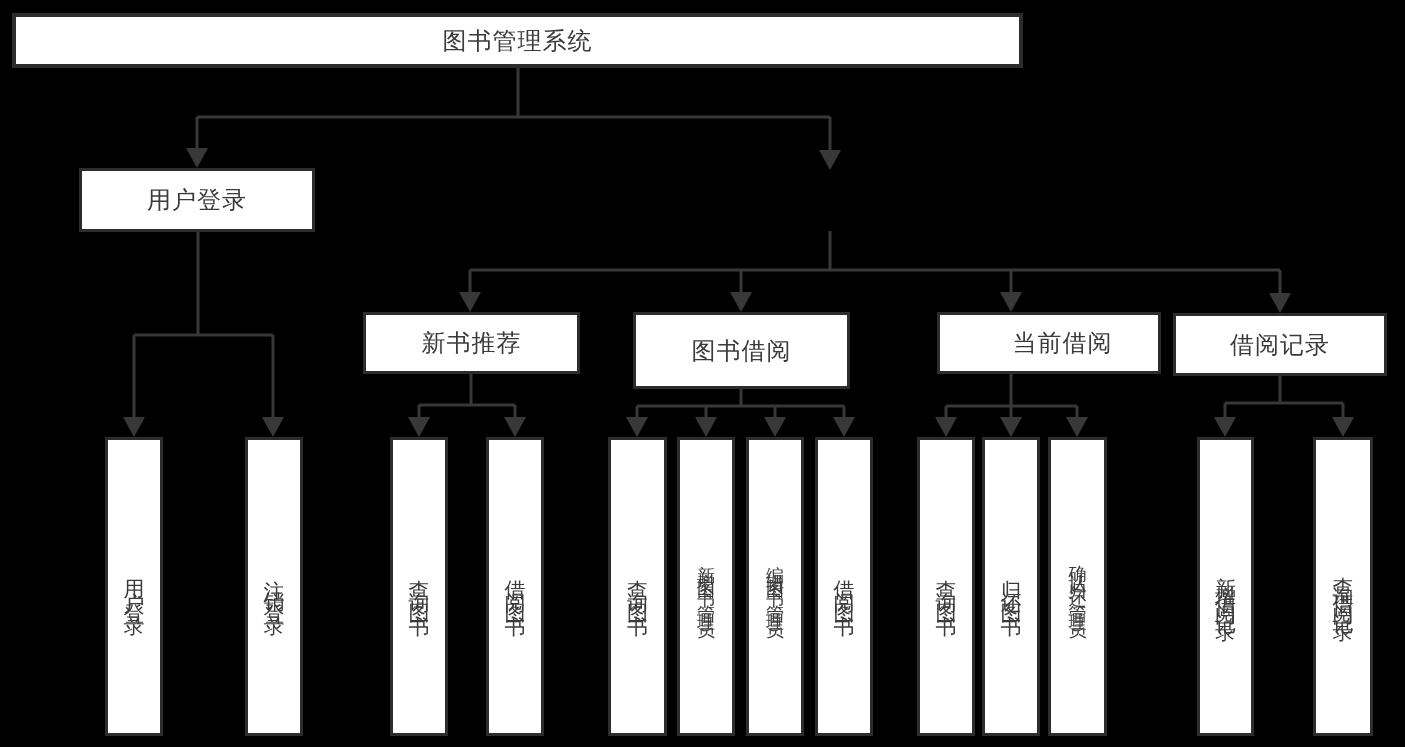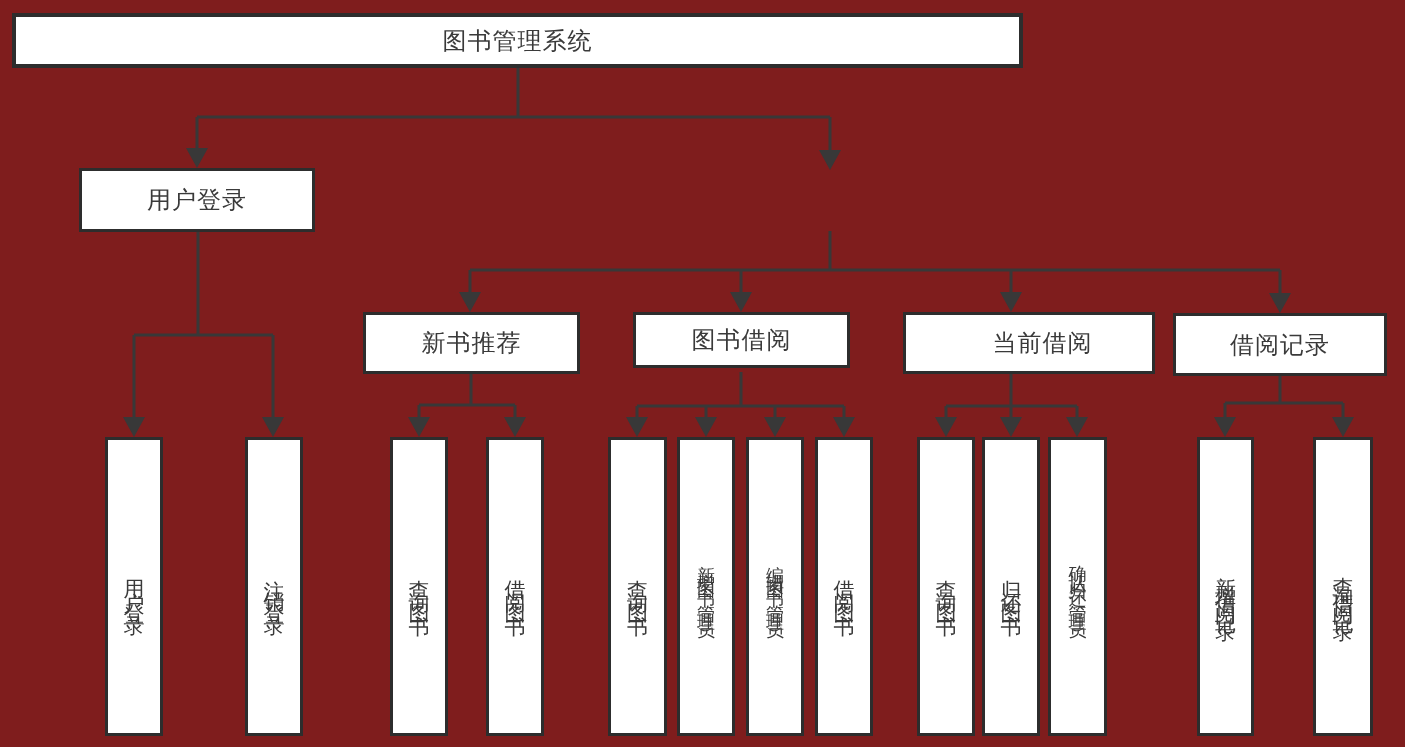--- a/index.html
+++ b/index.html
@@ -1,19 +1,19 @@
 <!DOCTYPE html>
 <html><head>
 <meta charset="utf-8">
 <style>
   html,body{margin:0;padding:0;background:#ffffff;}
   #stage{
     position:relative;
     width:1405px;height:747px;
-    background:#7f1d1d;
+    background:#000000;
     font-family:"Liberation Sans", sans-serif;
     overflow:hidden;
   }
   #wires{position:absolute;left:0;top:0;z-index:0;}
   .node{
     position:absolute;
     box-sizing:border-box;
     background:#ffffff;
     border:3px solid #2d2d2d;
     color:#3a3a3a;
@@ -30,22 +30,22 @@
     font-size:21px;
     letter-spacing:12px;
   }
   .leaf.mid{letter-spacing:9px;}
   .leaf.long{font-size:18px;letter-spacing:8px;}
   
   #n-root{left:12px;top:13px;width:1011px;height:55px;}
   #n-user{left:79px;top:168px;width:236px;height:64px;}
   #n-mgmt{left:712px;top:170px;width:235px;height:63px;}
   #n-recommend{left:363px;top:312px;width:217px;height:62px;}
-  #n-borrow{left:633px;top:312px;width:217px;height:56px;}
-  #n-current{left:903px;top:312px;width:252px;height:62px;padding-left:27px;}
+  #n-borrow{left:633px;top:312px;width:217px;height:77px;}
+  #n-current{left:937px;top:312px;width:224px;height:62px;padding-left:27px;}
   #n-records{left:1173px;top:313px;width:214px;height:63px;}
   
   .leaf{top:437px;height:299px;}
   #l-user-login{left:105px;width:58px;}
   #l-logout{left:245px;width:58px;}
   #l-rec-query{left:390px;width:58px;}
   #l-rec-borrow{left:486px;width:58px;}
   #l-bor-query{left:608px;width:59px;}
   #l-bor-add{left:677px;width:58px;}
   #l-bor-edit{left:746px;width:58px;}

